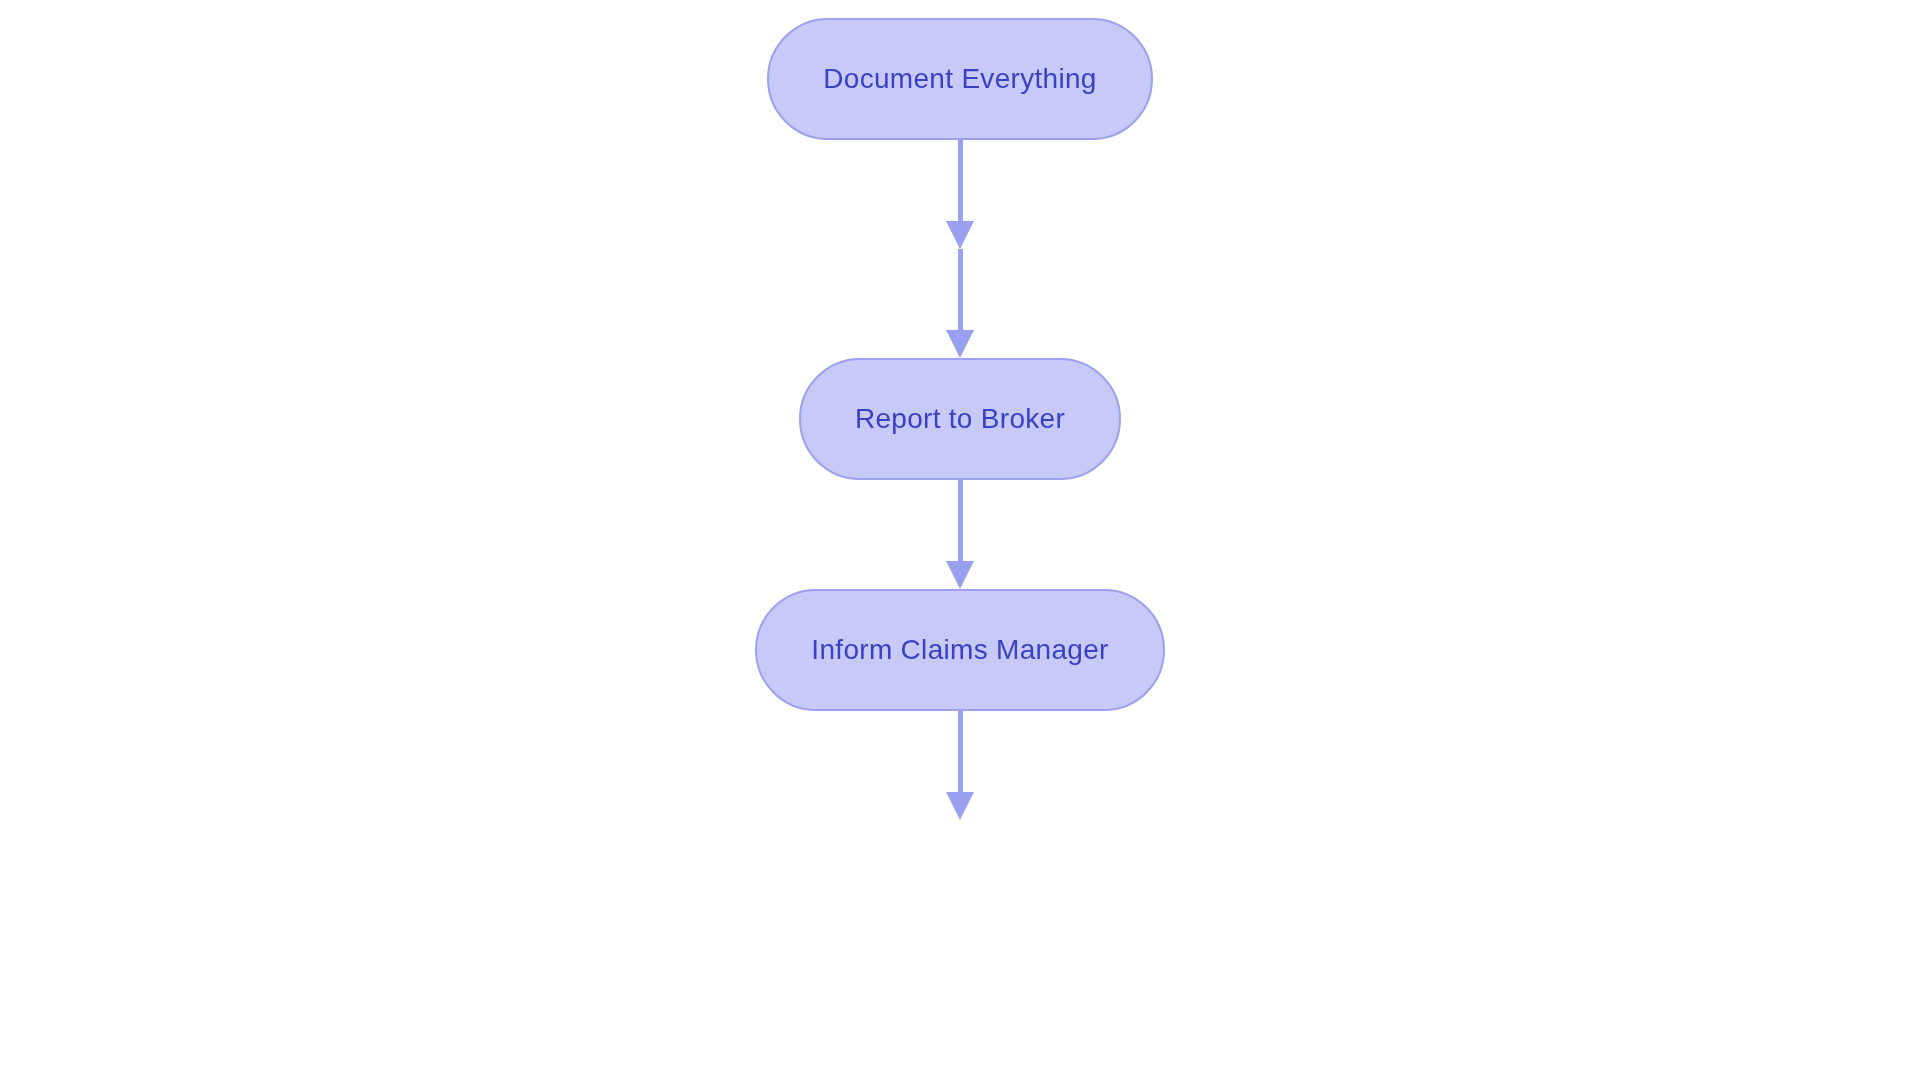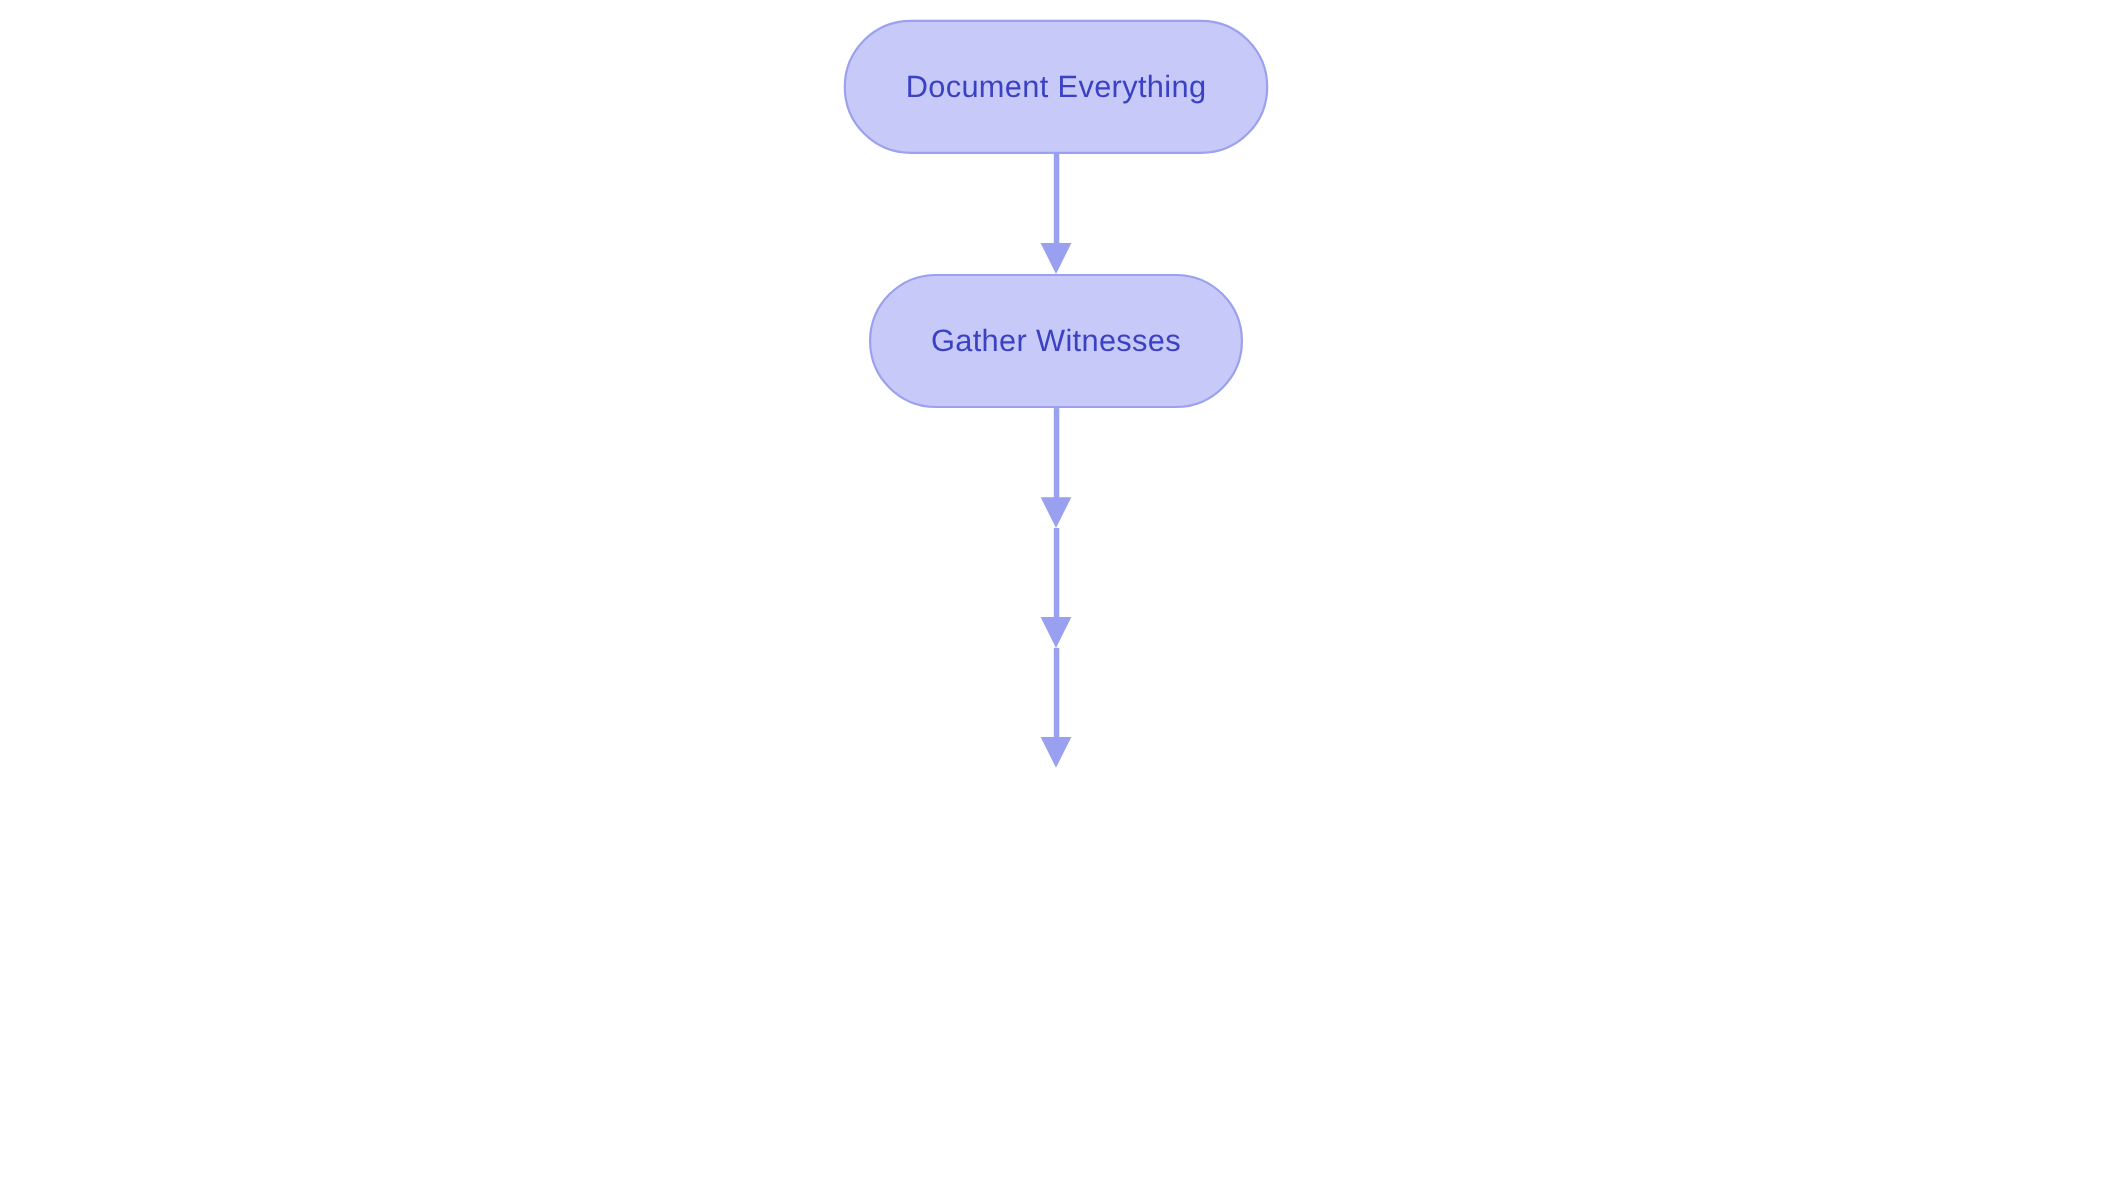--- a/index.html
+++ b/index.html
@@ -77,35 +77,38 @@
 
   <div class="flow-node">
     <span class="node-label">Document Everything</span>
   </div>
 
   <div class="flow-arrow">
     <div class="arrow-line"></div>
     <div class="arrow-head"></div>
   </div>
 
+
+  <div class="flow-arrow">
+    <div class="arrow-line"></div>
+    <div class="arrow-head"></div>
+  </div>
+
   <div class="flow-node">
-    <span class="node-label">Gather Witnesses</span>
+    <span class="node-label">Report to Broker</span>
   </div>
 
   <div class="flow-arrow">
     <div class="arrow-line"></div>
     <div class="arrow-head"></div>
   </div>
 
-
-  <div class="flow-arrow">
-    <div class="arrow-line"></div>
-    <div class="arrow-head"></div>
+  <div class="flow-node">
+    <span class="node-label">Inform Claims Manager</span>
   </div>
-
 
   <div class="flow-arrow">
     <div class="arrow-line"></div>
     <div class="arrow-head"></div>
   </div>
 
 
 </div>
 
 </body></html>

